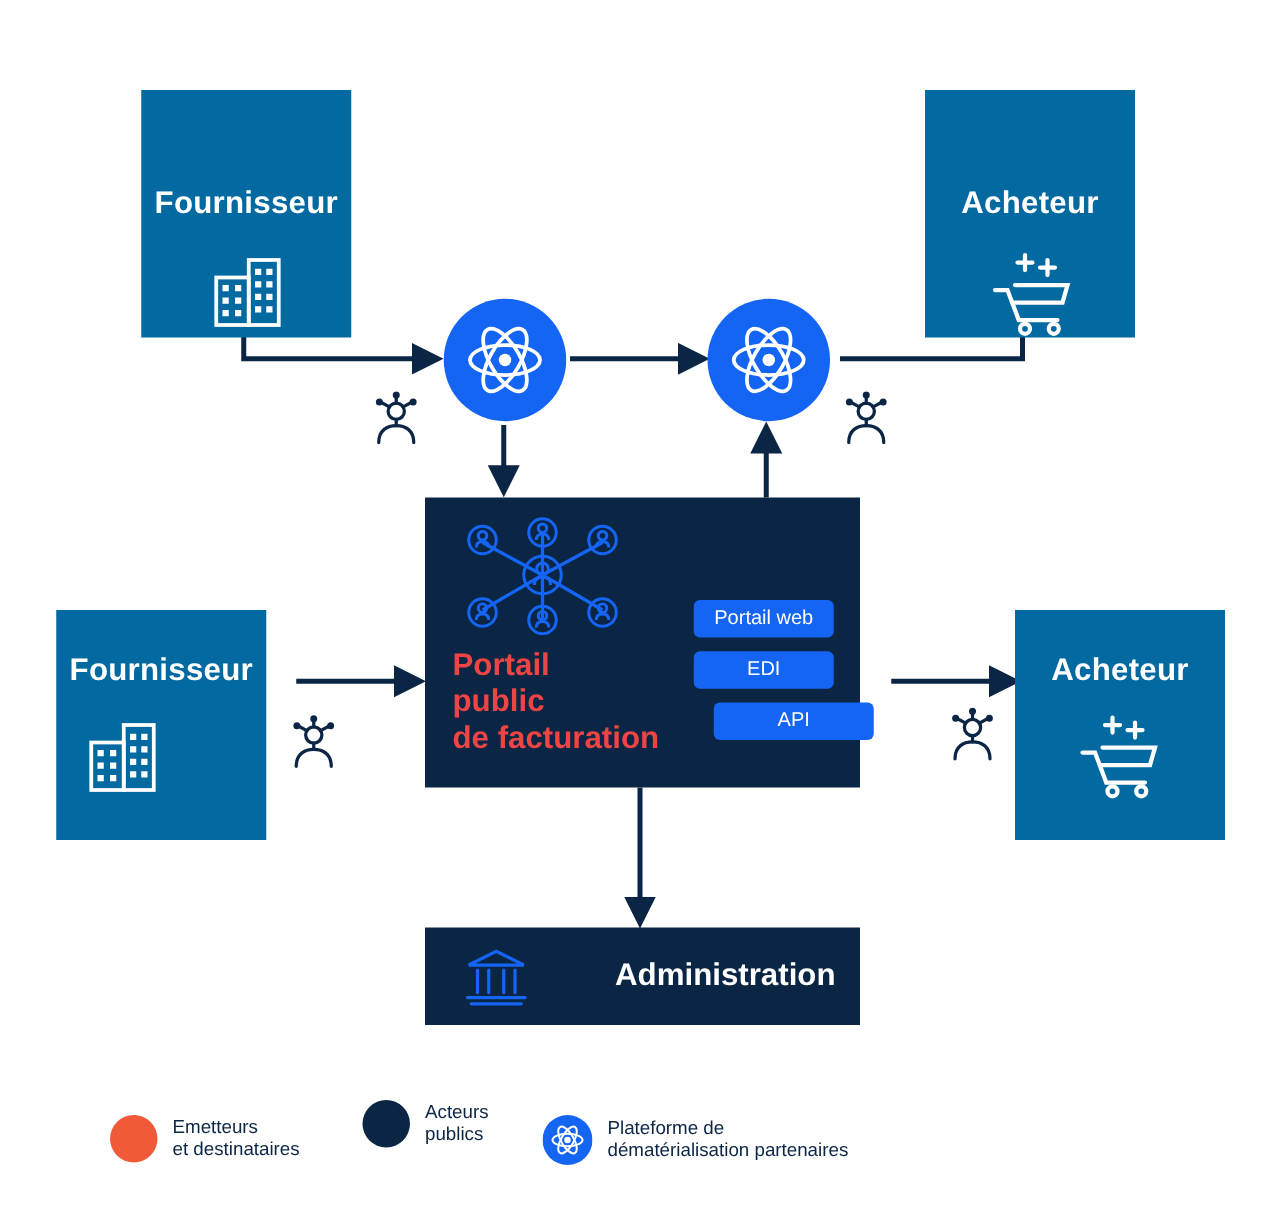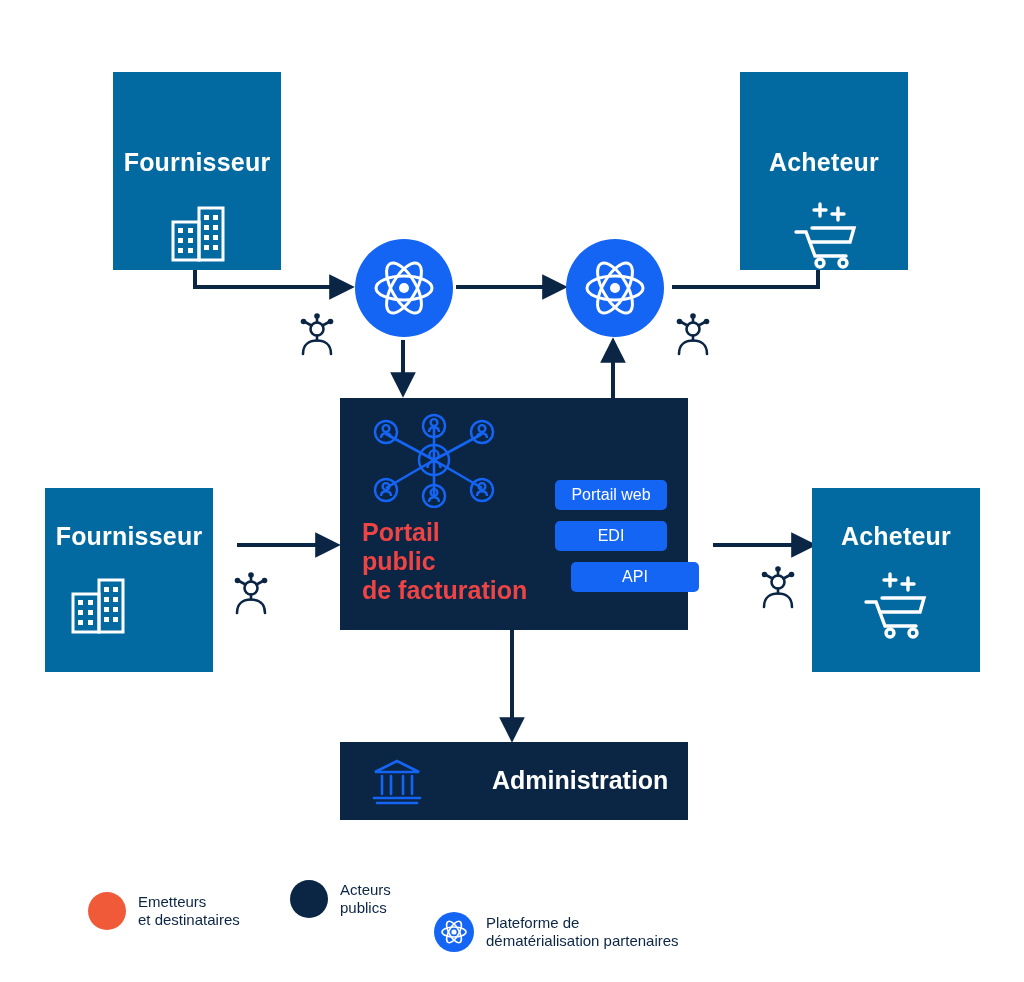--- a/index.html
+++ b/index.html
@@ -375,21 +375,21 @@
       <div class="legend-text">Emetteurs
 et destinataires</div>
     </div>
 
     <div class="legend-item" style="left:290px;top:0;">
       <div class="swatch-circle swatch-navy"></div>
       <div class="legend-text">Acteurs
 publics</div>
     </div>
 
-    <div class="legend-item" style="left:434px;top:12px;margin-top:20px;">
+    <div class="legend-item" style="left:434px;top:12px;">
       <div style="flex:0 0 auto;">
         <svg width="40" height="40" viewBox="0 0 40 40">
           <circle cx="20" cy="20" r="20" fill="#1565f5"></circle>
           <g stroke="#ffffff" stroke-width="1.6" fill="none">
             <ellipse cx="20" cy="20" rx="12" ry="5"></ellipse>
             <ellipse cx="20" cy="20" rx="12" ry="5" transform="rotate(60 20 20)"></ellipse>
             <ellipse cx="20" cy="20" rx="12" ry="5" transform="rotate(120 20 20)"></ellipse>
           </g>
           <circle cx="20" cy="20" r="2.6" fill="#ffffff"></circle>
         </svg>

